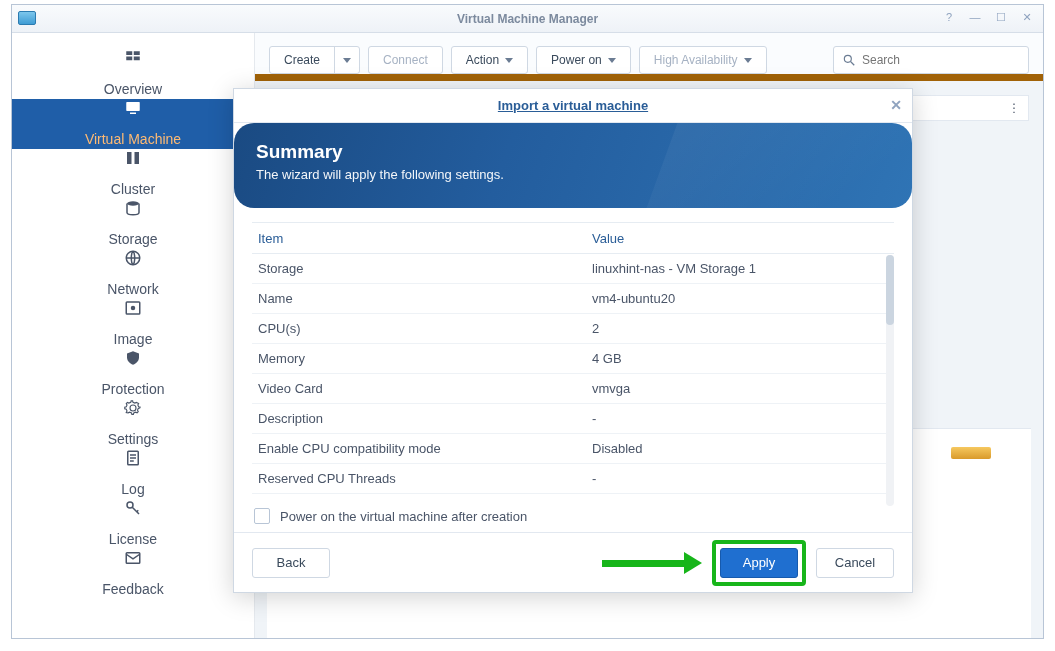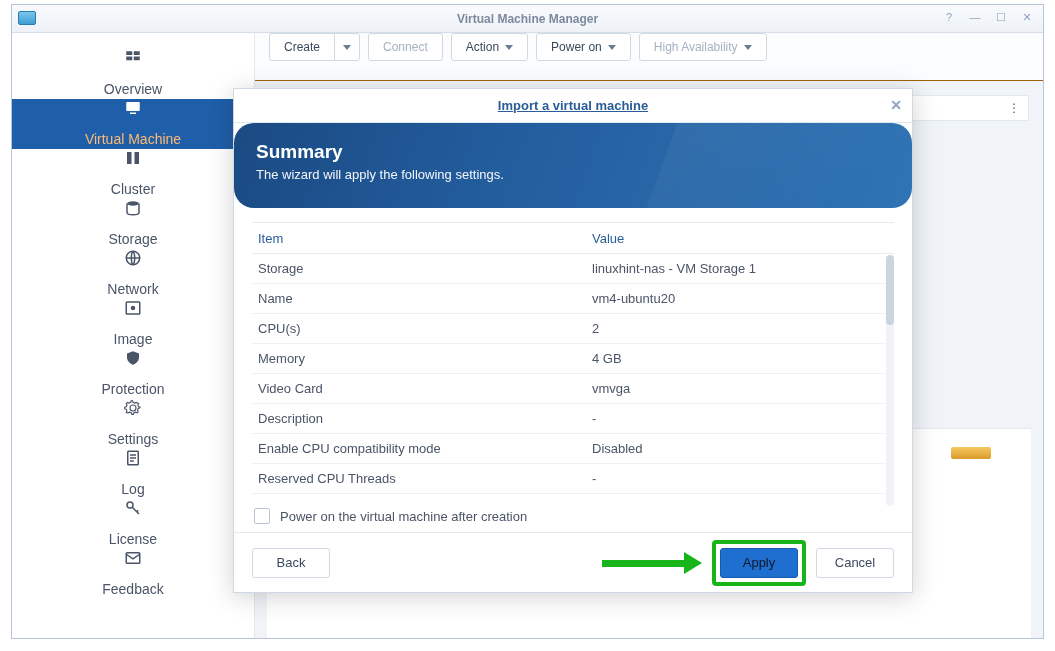--- a/index.html
+++ b/index.html
@@ -16,21 +16,21 @@
 
 .body { flex: 1; display: flex; min-height: 0; }
 .sidebar { width: 243px; background: #fff; border-right: 1px solid #e5e9ee; padding-top: 16px; }
 .side-item { height: 50px; display: flex; align-items: center; gap: 14px; padding: 0 20px; color: #4a5568; font-size: 14px; cursor: pointer; flex-direction: column; }
 .side-item.active { background: #1f5ea8; color: #fdba74; }
 .side-ico { width: 18px; height: 18px; display: flex; align-items: center; justify-content: center; }
 .side-ico svg { width: 18px; height: 18px; fill: #4a5568; }
 .side-item.active .side-ico svg { fill: #fff; }
 
 .main { flex: 1; display: flex; flex-direction: column; min-width: 0; }
-.toolbar { height: 48px; display: flex; align-items: flex-start; gap: 8px; padding: 0 14px; background: #fafcfe; border-bottom: 1px solid #a16207; }
+.toolbar { height: 48px; display: flex; align-items: flex-end; gap: 8px; padding: 0 14px; background: #fafcfe; border-bottom: 7px solid #a16207; }
 .tbtn { height: 28px; padding: 0 14px; background: #fff; border: 1px solid #cfd8e3; border-radius: 3px; color: #3a4a5c; font-size: 12px; display: flex; align-items: center; gap: 6px; cursor: pointer; }
 .tbtn .caret { width:0; height:0; border-left:4px solid transparent; border-right:4px solid transparent; border-top:5px solid #6b7c93; }
 .tbtn.split { padding-right: 0; }
 .tbtn.split .seg { padding-right: 8px; }
 .tbtn.split .caret-box { border-left: 1px solid #cfd8e3; padding: 0 8px; height: 100%; display:flex; align-items:center; }
 .tbtn.muted { color: #a6b2c3; }
 .toolbar .spacer { flex: 1; }
 .search { width: 196px; height: 28px; border: 1px solid #cfd8e3; border-radius: 3px; background:#fff; display:flex; align-items:center; padding:0 8px; gap:6px; }
 .search input { border:0; outline:0; flex:1; font-size:12px; color:#4a5568; }
 .search svg { width:14px; height:14px; fill:#6b7c93; }
@@ -61,21 +61,21 @@
 .trow { display:flex; height:30px; align-items:center; border-bottom:1px solid #eef2f6; color:#4a5568; font-size:13px; }
 .trow .c1 { width: 340px; padding-left:6px; }
 .trow .c2 { flex:1; }
 .scroll-strip { width:8px; background:#f0f2f5; position:absolute; right:18px; top:166px; bottom:86px; border-radius:4px; }
 .scroll-thumb { width:8px; height:70px; background:#cbd5e0; border-radius:4px; position:absolute; top:0; }
 .check-row { padding: 8px 0 0 2px; display:flex; align-items:center; gap:10px; font-size:13px; color:#4a5568; }
 .check-row .box { width:16px; height:16px; border:1px solid #b8c5d6; border-radius:2px; background:#fff; }
 .dlg-footer { height: 60px; border-top:1px solid #e2e8f0; display:flex; align-items:center; padding: 0 18px; gap:10px; }
 .dlg-footer .btn { height:30px; min-width:78px; padding:0 16px; border:1px solid #cfd8e3; background:#fff; color:#3a4a5c; font-size:13px; border-radius:3px; cursor:pointer; display:flex; align-items:center; justify-content:center; }
 .dlg-footer .spacer { flex:1; }
-.btn.primary { background:#1f6fd0; border-color:#165aae; color:#0f172a; }
+.btn.primary { background:#1f6fd0; border-color:#165aae; color:#ffffff; }
 .apply-wrap { position:relative; padding:4px; border:4px solid #17b51a; border-radius:4px; }
 .green-arrow { position:absolute; left:-110px; top:50%; transform:translateY(-50%); width:100px; height:14px; }
 .green-arrow .shaft { position:absolute; left:0; top:4px; width:82px; height:7px; background:#17b51a; }
 .green-arrow .head { position:absolute; right:0; top:-4px; width:0; height:0; border-top:11px solid transparent; border-bottom:11px solid transparent; border-left:18px solid #17b51a; }
 </style>
 </head>
 <body>
 
 <div class="window">
   <div class="titlebar">
@@ -211,20 +211,27 @@
         </div>
         <div class="tbtn">
           <span>Power on</span>
           <span class="caret"></span>
         </div>
         <div class="tbtn muted">
           <span>High Availability</span>
           <span class="caret"></span>
         </div>
         <div class="spacer"></div>
+        <div class="search">
+          <svg viewBox="0 0 24 24">
+              <circle cx="10" cy="10" r="6" fill="none" stroke="#6b7c93" stroke-width="2"></circle>
+              <line x1="15" y1="15" x2="21" y2="21" stroke="#6b7c93" stroke-width="2"></line>
+            </svg>
+          <input placeholder="Search" style="">
+        </div>
       </div>
       <div class="content">
         <div class="col-head">
           <div class="more">⋮</div>
         </div>
 
         <div class="detail-block">
           <div class="detail-row">
             <span class="k">BIOS:</span>
             <span class="v">Legacy BIOS</span>

